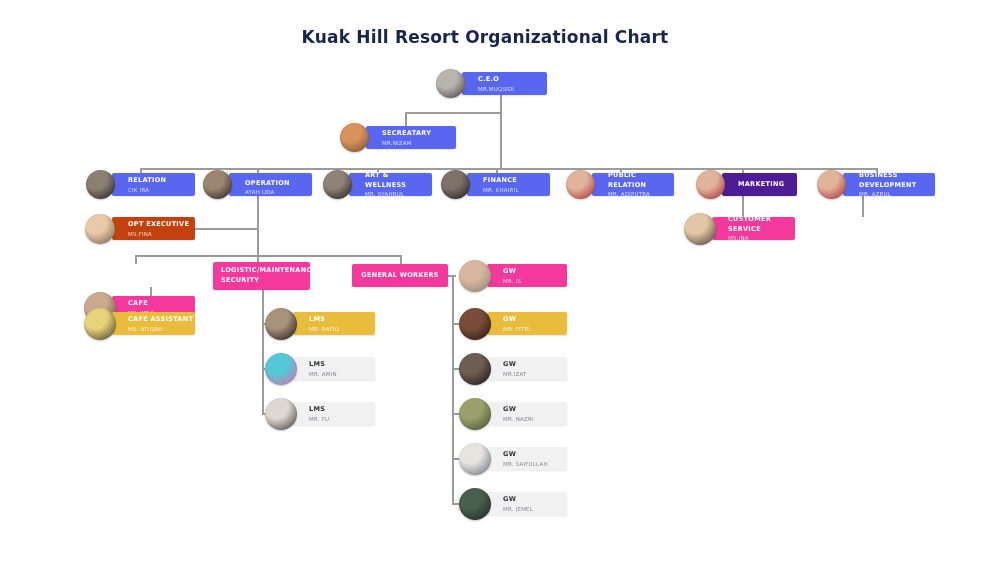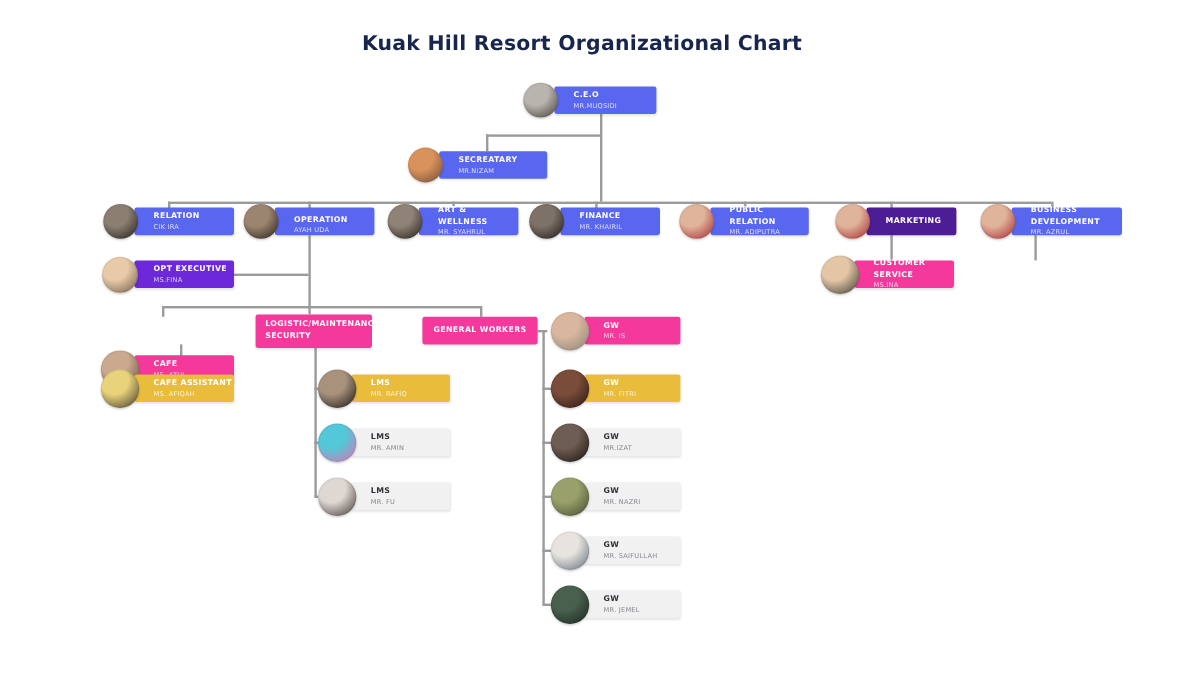--- a/index.html
+++ b/index.html
@@ -119,21 +119,21 @@
         <div class="t">MARKETING</div>
       </div>
     </div>
     <div class="node theme-blue" style="left: 843px; top: 173px; width: 92px; height: 23px; background: rgb(89, 102, 240);">
       <div class="avatar" style="width: 29px; height: 29px; left: -26.5px; top: -3px; background: radial-gradient(circle at 35% 28%, rgb(224, 180, 154) 0%, rgb(224, 180, 154) 38%, rgb(163, 35, 46) 100%);"></div>
       <div class="txt">
         <div class="t">BUSINESS DEVELOPMENT</div>
         <div class="s">MR. AZRUL</div>
       </div>
     </div>
-    <div class="node theme-pink" style="left: 112px; top: 217px; width: 83px; height: 23px; background: #6d28d9;">
+    <div class="node theme-pink" style="left: 112px; top: 217px; width: 83px; height: 23px; background: #c2410c;">
       <div class="avatar" style="width: 30px; height: 30px; left: -27px; top: -3.5px; background: radial-gradient(circle at 35% 28%, rgb(232, 201, 168) 0%, rgb(232, 201, 168) 38%, rgb(107, 90, 72) 100%);"></div>
       <div class="txt">
         <div class="t">OPT EXECUTIVE</div>
         <div class="s">MS.FINA</div>
       </div>
     </div>
     <div class="node theme-pink" style="left: 712px; top: 217px; width: 83px; height: 23px; background: rgb(245, 56, 155);">
       <div class="avatar" style="width: 32px; height: 32px; left: -28px; top: -4.5px; background: radial-gradient(circle at 35% 28%, rgb(227, 198, 165) 0%, rgb(227, 198, 165) 38%, rgb(58, 54, 48) 100%);"></div>
       <div class="txt">
         <div class="t">CUSTOMER SERVICE</div>

